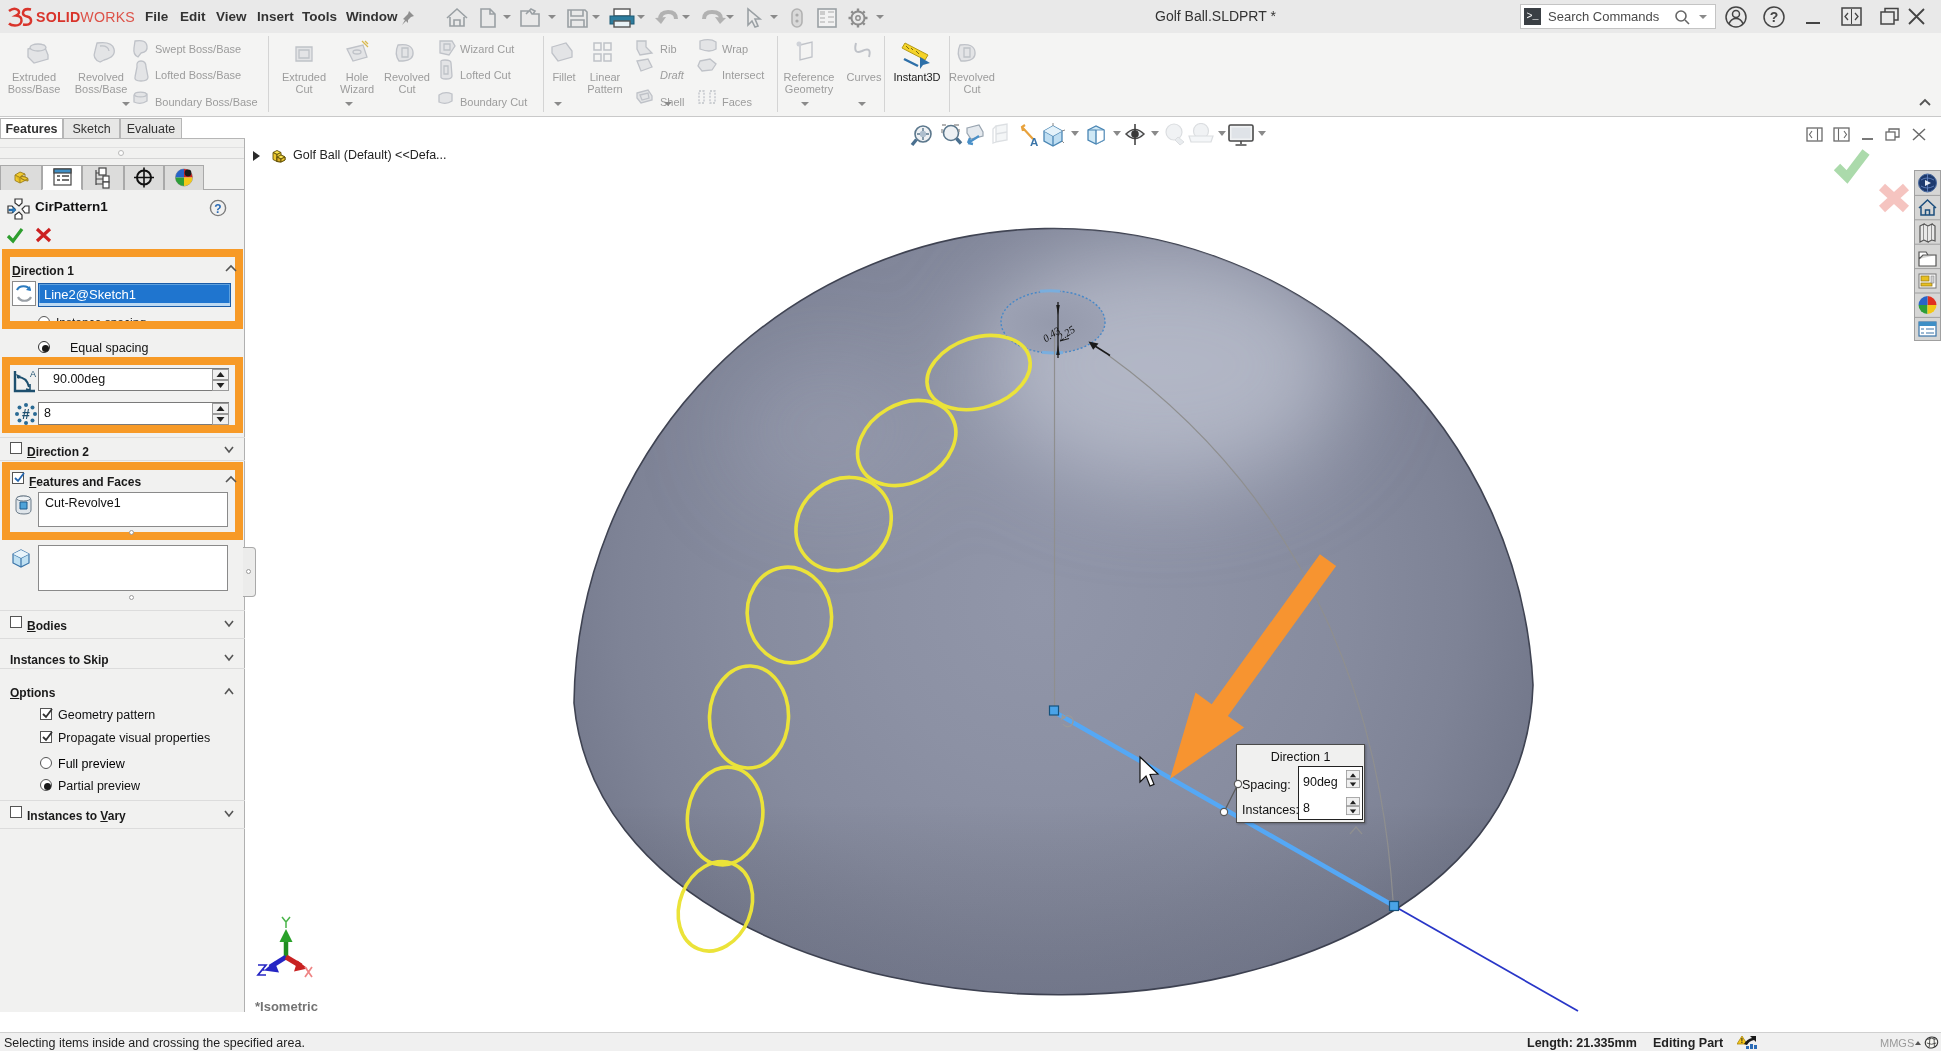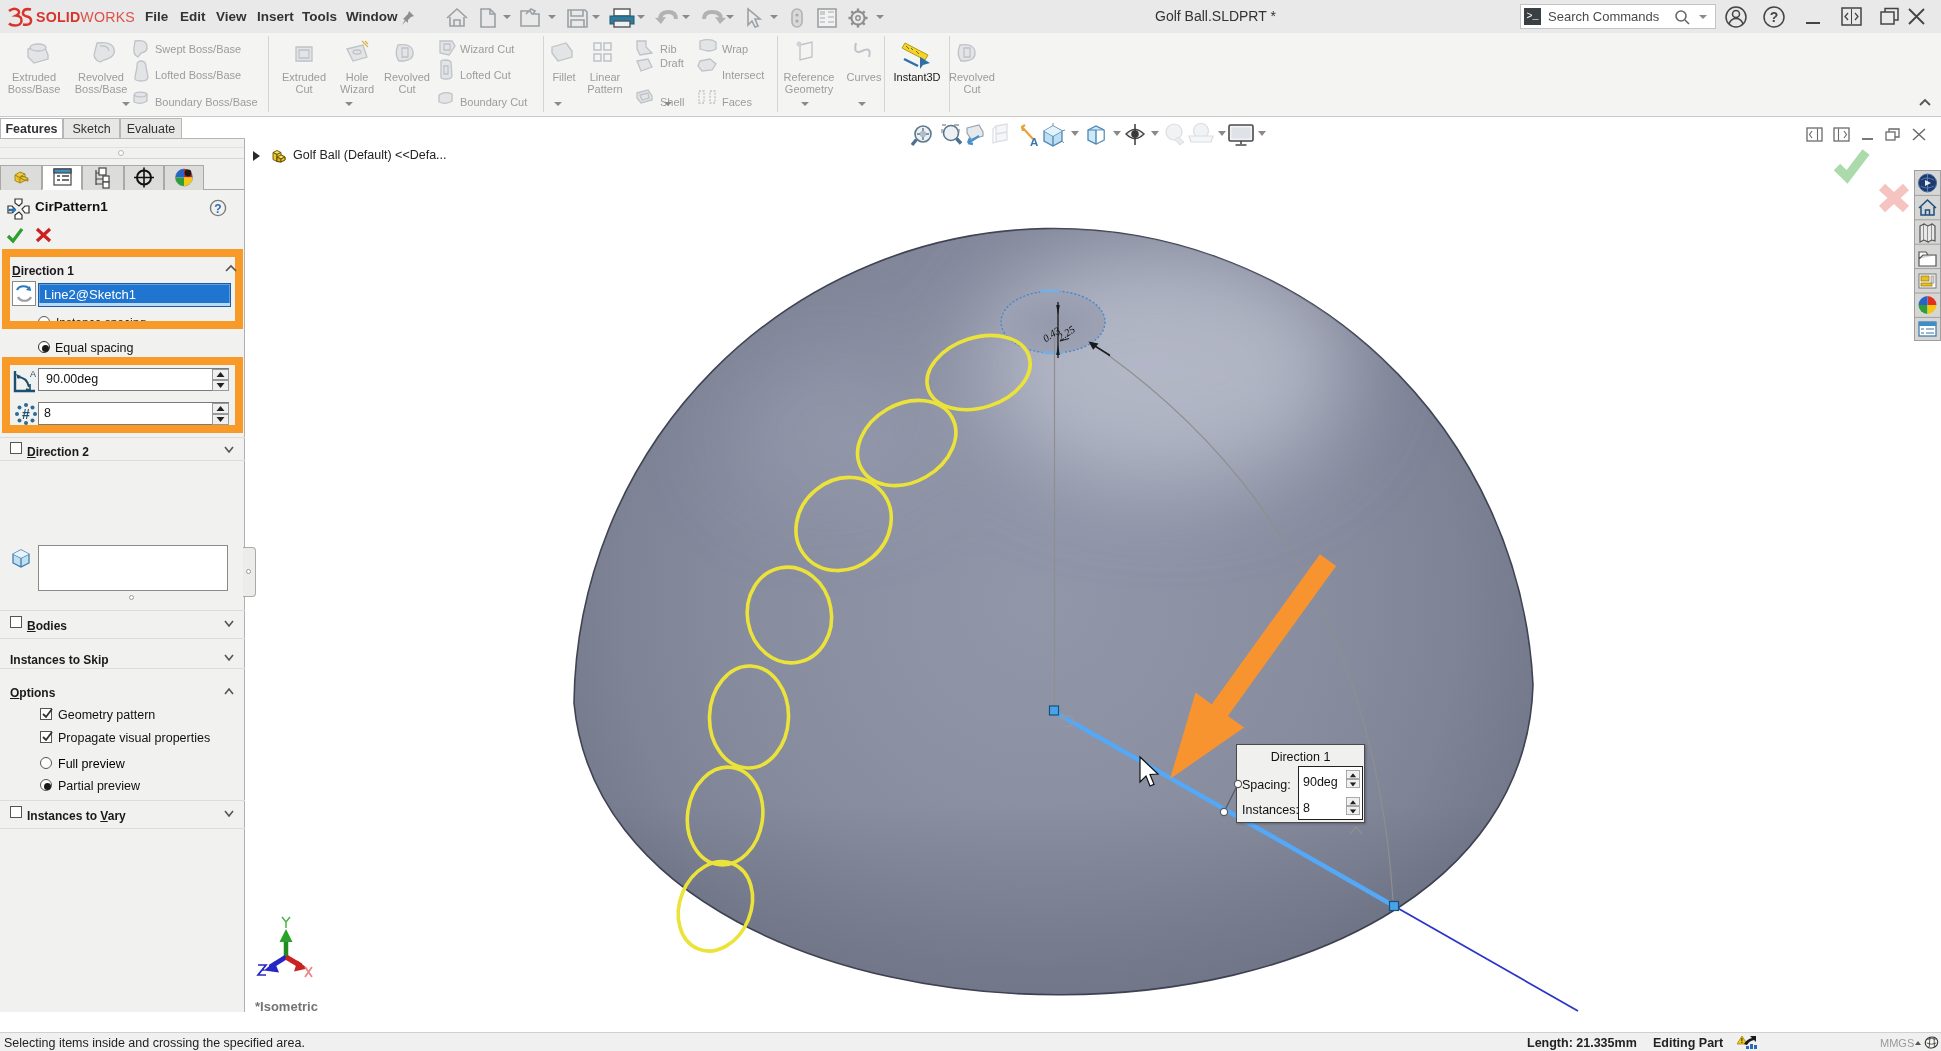--- a/index.html
+++ b/index.html
@@ -217,21 +217,21 @@
     <div class="rlabel2" style="left:155px; top:63px;">Boundary Boss/Base</div>
     <div class="rlabel" style="left:277px; top:38px; width:54px;">Extruded<br>Cut</div>
     <div class="rlabel" style="left:334px; top:38px; width:46px;">Hole<br>Wizard</div>
     <div class="rlabel" style="left:382px; top:38px; width:50px;">Revolved<br>Cut</div>
     <div class="rlabel2" style="left:460px; top:10px;">Wizard Cut</div>
     <div class="rlabel2" style="left:460px; top:36px;">Lofted Cut</div>
     <div class="rlabel2" style="left:460px; top:63px;">Boundary Cut</div>
     <div class="rlabel" style="left:540px; top:38px; width:48px;">Fillet</div>
     <div class="rlabel" style="left:583px; top:38px; width:44px;">Linear<br>Pattern</div>
     <div class="rlabel2" style="left:660px; top:10px;">Rib</div>
-    <div class="rlabel2" style="left:660px; top:24px;">Draft</div>
+    <div class="rlabel2" style="left:660px; top:36px;font-style:italic;">Draft</div>
     <div class="rlabel2" style="left:660px; top:63px;">Shell</div>
     <div class="rlabel2" style="left:722px; top:10px;">Wrap</div>
     <div class="rlabel2" style="left:722px; top:36px;">Intersect</div>
     <div class="rlabel2" style="left:722px; top:63px;">Faces</div>
     <div class="rlabel" style="left:781px; top:38px; width:56px;">Reference<br>Geometry</div>
     <div class="rlabel" style="left:841px; top:38px; width:46px;">Curves</div>
     <div class="rlabel" style="left:890px; top:38px; width:54px; color:#1a1a1a;">Instant3D</div>
     <div class="rlabel" style="left:948px; top:38px; width:48px;">Revolved<br>Cut</div>
 
     <div class="caret" style="left:122px; top:69px;"></div>
@@ -333,33 +333,33 @@
       </div>
 
       <div class="abs" style="left:28px; top:59px; width:160px; height:5px; overflow:hidden;">
         <div class="rad" style="left:0; top:0;"></div>
         <div class="abs" style="left:18px; top:0; font-size:12px; color:#222;">Instance spacing</div>
       </div>
     </div>
 
     <div class="rad" style="left:38px; top:202px; border-color:#333;"></div>
     <div class="abs" style="left:41.5px; top:205.5px; width:7px; height:7px; border-radius:50%; background:#1a1a1a;"></div>
-    <div class="abs" style="left:55px; top:202px; font-size:12.5px; color:#111;">Equal spacing</div>
+    <div class="abs" style="left:70px; top:202px; font-size:12.5px; color:#111;">Equal spacing</div>
 
     <div class="orangebox" style="top:218px; height:76px;">
 
       <svg class="abs" style="left:3px; top:4px;" width="24" height="24" viewBox="0 0 24 24">
         <path d="M2 2 L2 22 L22 22" fill="none" stroke="#1d4f6e" stroke-width="2.4"></path>
         <path d="M4 8 Q14 8 16 18" fill="none" stroke="#1d4f6e" stroke-width="2"></path>
         <path d="M13 20 L17 21 L17 15" fill="none" stroke="#1d4f6e" stroke-width="1.6"></path>
         <path d="M5 10 L3 5 L8 7" fill="#1d4f6e"></path>
         <text x="17" y="8" font-size="9" fill="#1d4f6e" font-family="Liberation Sans">A</text>
       </svg>
       <div class="field" style="left:28px; top:3px; width:191px; height:23px;">
-          <div style="padding:3px 0 0 7px;">90.00deg</div>
+          <div style="padding:3px 0 0 14px;">90.00deg</div>
         </div>
       <div class="spin" style="left:202px; top:3.5px;">
         <div class="spinbtn" style="top:0;">
             <svg width="9" height="5" viewBox="0 0 9 5">
               <path d="M4.5 0 L8.5 5 L0.5 5 Z" fill="#222"></path>
             </svg>
           </div>
         <div class="spinbtn" style="top:11px;">
             <svg width="9" height="5" viewBox="0 0 9 5">
               <path d="M0.5 0 L8.5 0 L4.5 5 Z" fill="#222"></path>
@@ -398,20 +398,40 @@
     </div>
 
     <div class="sep" style="top:298px;"></div>
     <div class="cb" style="left:10px; top:303px;"></div>
     <div class="abs" style="left:27px; top:303px;"><span class="grouphdr"><u>D</u>irection 2</span></div>
     <svg class="chev" style="left:224px; top:306px;" viewBox="0 0 10 10">
         <path d="M1 2 L5 7 L9 2" fill="none" stroke="#555" stroke-width="1.6"></path>
       </svg>
     <div class="sep" style="top:321px;"></div>
 
+    <div class="orangebox" style="top:323px; height:78px;">
+      <div class="cb" style="left:2px; top:2px;"></div>
+      <svg class="abs" style="left:3px; top:2px;" width="13" height="12" viewBox="0 0 13 12">
+          <path d="M2 6 L5 9 L11 1" fill="none" stroke="#2567b0" stroke-width="1.8"></path>
+        </svg>
+      <div class="abs" style="left:19px; top:2px;"><span class="grouphdr"><u>F</u>eatures and Faces</span></div>
+      <svg class="abs" style="left:215px; top:5px;" width="12" height="8" viewBox="0 0 12 8">
+          <path d="M1 7 L6 2 L11 7" fill="none" stroke="#555" stroke-width="1.6"></path>
+        </svg>
+
+      <svg class="abs" style="left:3px; top:24px;" width="22" height="24" viewBox="0 0 22 24">
+        <path d="M3 6 Q3 2 10 2 Q18 2 18 6 L18 16 Q18 20 11 20 Q3 20 3 16 Z" fill="#dfe5ea" stroke="#6a7a88" stroke-width="1"></path>
+        <path d="M7 8 L14 8 L14 15 L7 15 Z" fill="#4da2d8" stroke="#1d5a8c" stroke-width="1"></path>
+        <ellipse cx="10.5" cy="4.5" rx="7" ry="2.5" fill="#eef2f5" stroke="#6a7a88" stroke-width="1"></ellipse>
+      </svg>
+      <div class="abs" style="left:28px; top:22px; width:190px; height:35px; background:#fff; border:1px solid #8a8a8a; font-size:12.5px; color:#111;">
+        <div style="padding:3px 0 0 6px;">Cut-Revolve1</div>
+      </div>
+      <div class="abs" style="left:119px; top:59.5px; width:5px; height:5px; border:1px solid #9a9a9a; border-radius:50%; background:#fff;"></div>
+    </div>
 
     <svg class="abs" style="left:10px; top:408px;" width="22" height="22" viewBox="0 0 22 22">
       <path d="M3 7 L11 3 L19 7 L19 16 L11 20 L3 16 Z" fill="#bfe0f2" stroke="#3a74a8" stroke-width="1.2"></path>
       <path d="M3 7 L11 11 L19 7 M11 11 L11 20" fill="none" stroke="#3a74a8" stroke-width="1.2"></path>
       <path d="M3 7 L11 3 L19 7 L11 11 Z" fill="#e8f4fb"></path>
     </svg>
     <div class="abs" style="left:38px; top:406px; width:190px; height:46px; background:#fff; border:1px solid #8a8a8a;"></div>
     <div class="abs" style="left:129px; top:456px; width:5px; height:5px; border:1px solid #9a9a9a; border-radius:50%; background:#fff;"></div>
 
     <div class="abs" style="left:243px; top:408px; width:13px; height:50px; background:#ececeb; border:1px solid #a9a9a9; border-left:none; border-radius:0 4px 4px 0; z-index:3;">

